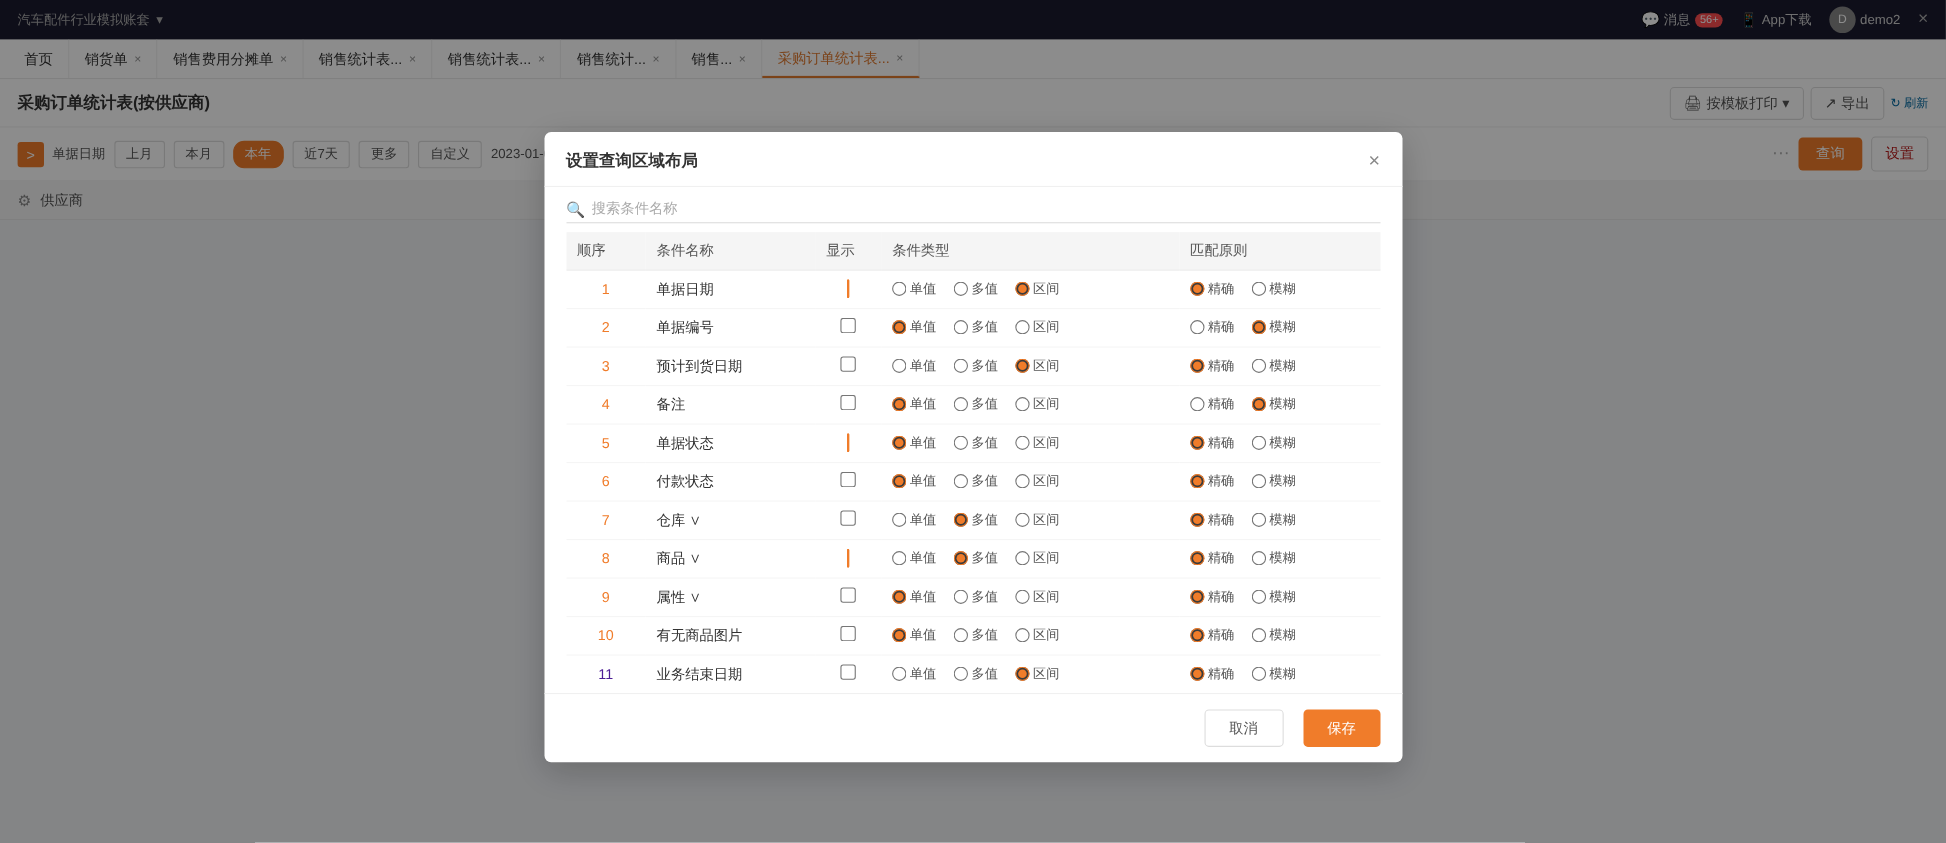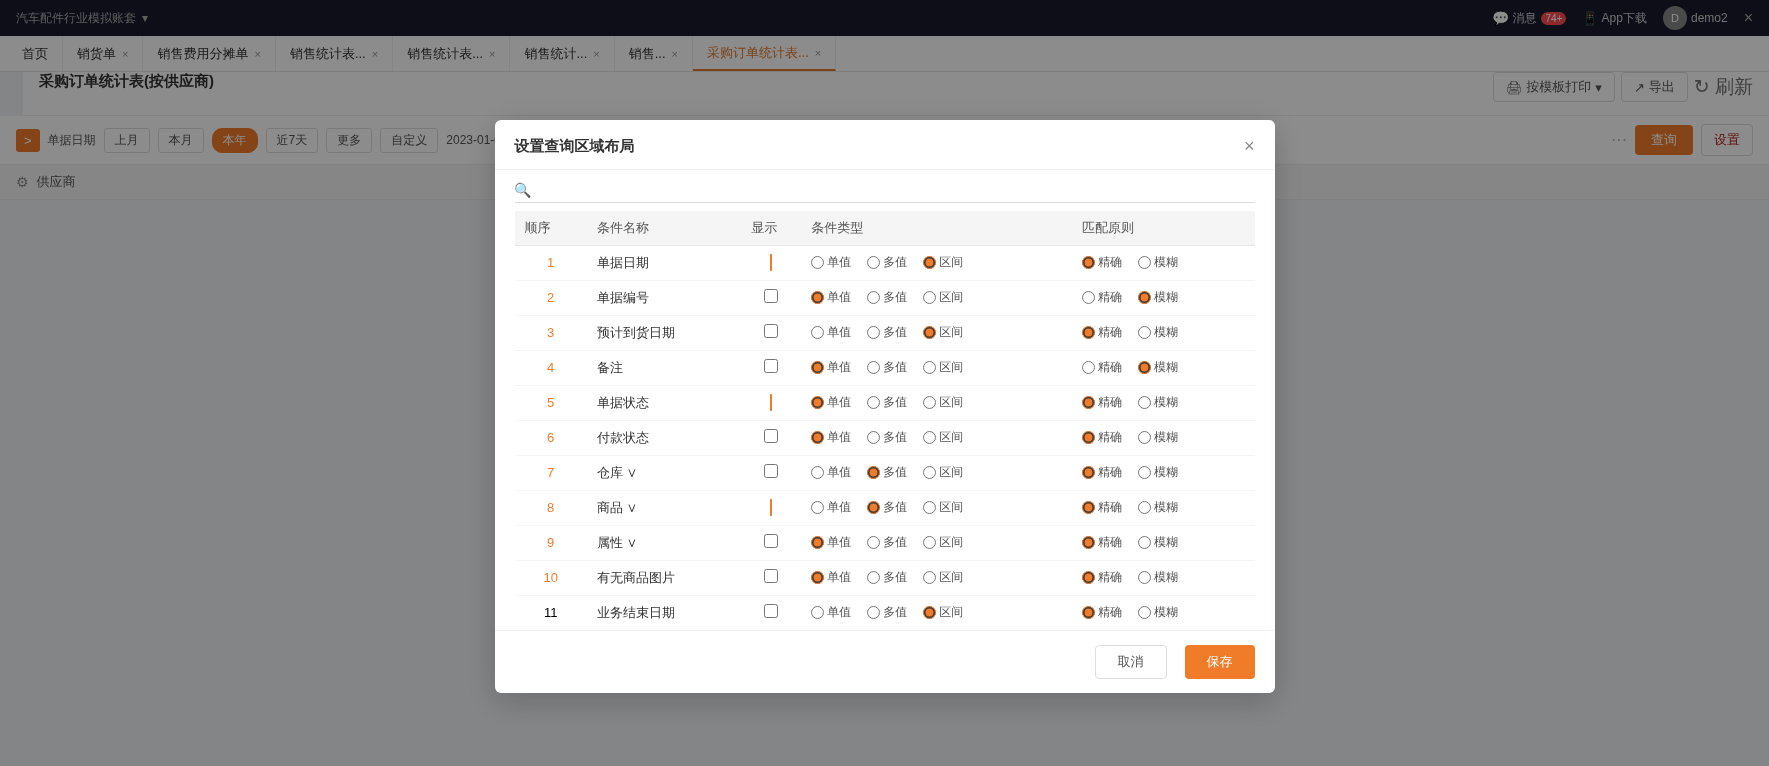--- a/index.html
+++ b/index.html
@@ -42,29 +42,28 @@
       gap: 6px;
     }
     .tab-item.active { color: #e07a2f; border-bottom: 2px solid #e07a2f; }
     .tab-item .close-x { color: #999; font-size: 11px; }
 
     
     .page-header {
       height: 44px;
       background: #fff;
       display: flex;
-      align-items: flex-start;
+      align-items: center;
       justify-content: space-between;
       padding: 0 16px;
       border-bottom: 1px solid #eee;
-      margin-left: 23px;
     }
     .page-title { font-size: 15px; font-weight: 600; color: #333; }
     .btn-outline { border: 1px solid #ddd; background: #fff; padding: 5px 12px; border-radius: 4px; cursor: pointer; font-size: 13px; color: #555; display: flex; align-items: center; gap: 4px; }
-    .btn-refresh { color: #737373; background: none; border: none; cursor: pointer; font-size: 19px; }
+    .btn-refresh { color: #0369a1; background: none; border: none; cursor: pointer; font-size: 11px; }
 
     
     .filter-bar {
       background: #fff;
       padding: 8px 16px;
       display: flex;
       align-items: center;
       gap: 8px;
       border-bottom: 1px solid #eee;
     }
@@ -269,21 +268,21 @@
 
 <div class="top-nav">
   <div class="top-nav-left">
     <span>汽车配件行业模拟账套</span>
     <span>▾</span>
   </div>
   <div class="top-nav-right">
     <span style="cursor:pointer;display:flex;align-items:center;gap:3px;">
       <span style="font-size:14px;">💬</span>
       <span>消息</span>
-      <span class="notification-badge">74+</span>
+      <span class="notification-badge">56+</span>
     </span>
     <span style="cursor:pointer;display:flex;align-items:center;gap:3px;">
       <span style="font-size:13px;">📱</span>
       <span>App下载</span>
     </span>
     <span style="cursor:pointer;display:flex;align-items:center;gap:4px;">
       <span class="avatar">D</span>
       <span>demo2</span>
     </span>
     <span style="cursor:pointer;color:#aaa;font-size:16px;">×</span>
@@ -374,20 +373,21 @@
   <div class="modal">
 
     <div class="modal-header">
       <span class="modal-title">设置查询区域布局</span>
       <button class="modal-close">×</button>
     </div>
 
 
     <div class="search-box">
       <span class="search-icon">🔍</span>
+      <input type="text" placeholder="搜索条件名称" style="">
     </div>
 
     <div class="modal-table">
       <table>
         <thead>
           <tr>
             <th>顺序</th>
             <th>条件名称</th>
             <th style="width:60px;">显示</th>
             <th>条件类型</th>
@@ -719,21 +719,21 @@
                     <span>精确</span>
                   </label>
                   <label class="radio-opt">
                     <input type="radio" name="match-9" style="">
                     <span>模糊</span>
                   </label>
                 </div>
               </td>
             </tr>
             <tr>
-              <td style="color: #000000; text-align: center;">11</td>
+              <td style="color: #4c1d95; text-align: center;">11</td>
               <td>业务结束日期</td>
               <td style="text-align: center;"><input type="checkbox" class="cb" style=""></td>
               <td>
                 <div class="radio-group">
                   <label class="radio-opt">
                     <input type="radio" name="type-10" style="">
                     <span>单值</span>
                   </label>
                   <label class="radio-opt">
                     <input type="radio" name="type-10" style="">

